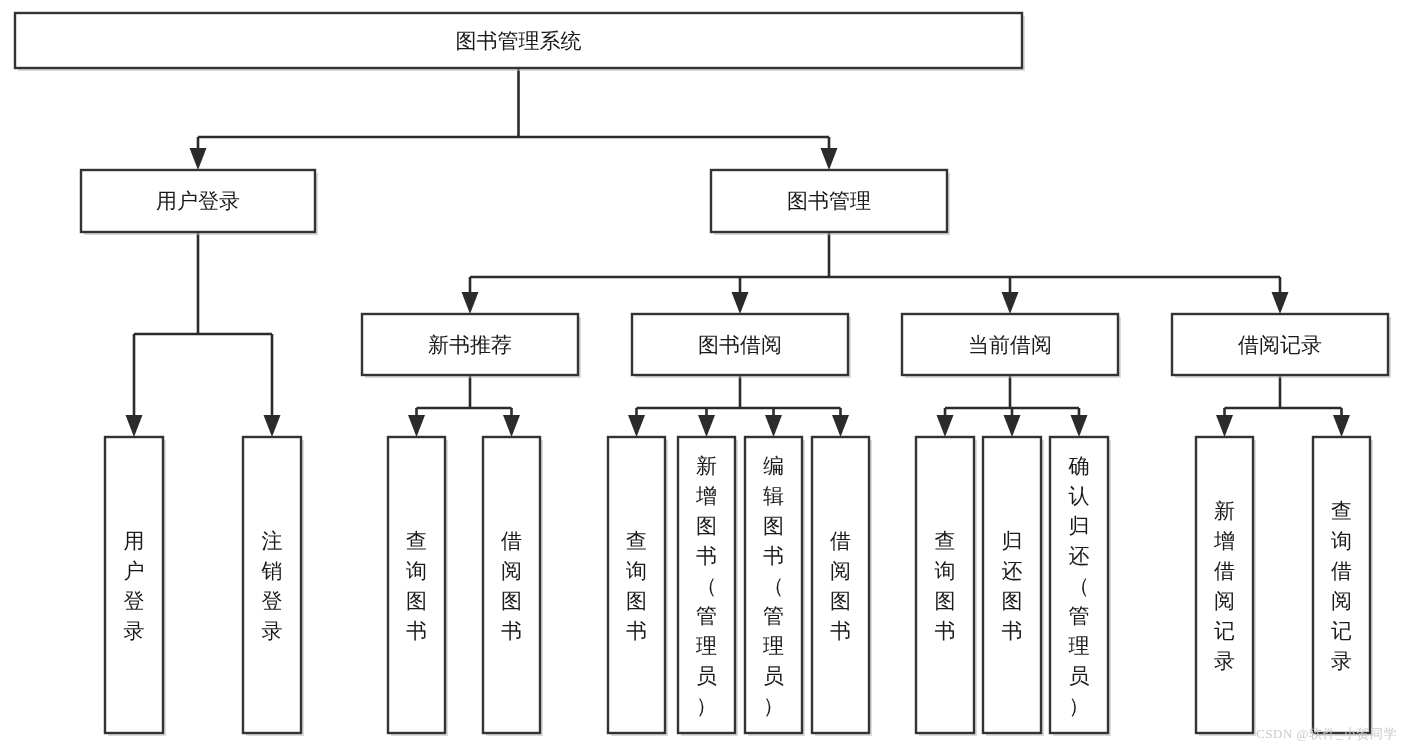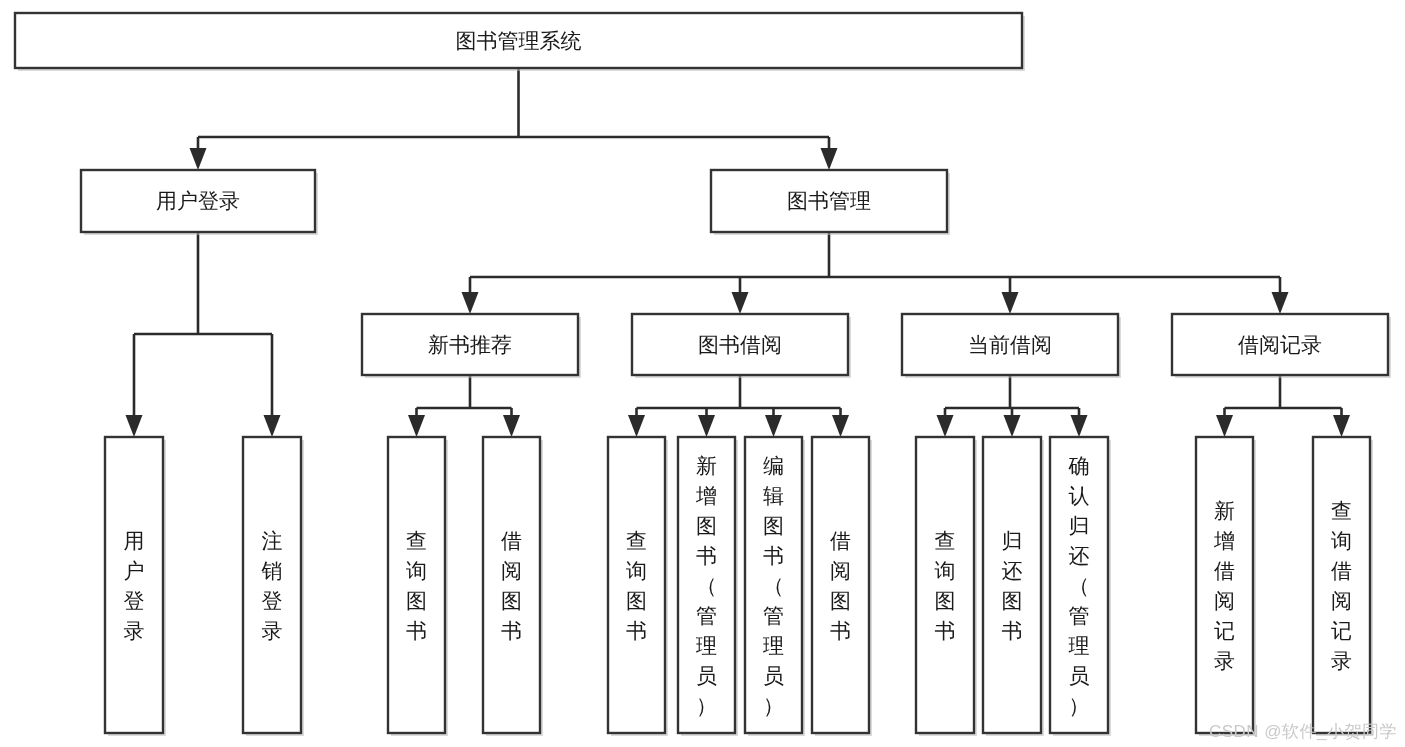--- a/index.html
+++ b/index.html
@@ -49,22 +49,22 @@
   .node-label-v {
     font-family: "DejaVu Sans", "Liberation Sans", sans-serif;
     font-size: 21px;
     fill: #1a1a1a;
     text-anchor: middle;
   }
   .watermark {
     position: absolute;
     right: 8px;
     bottom: 4px;
-    font-family: Liberation Sans, sans-serif;
-    font-size: 17px;
+    font-family: Liberation Serif, serif;
+    font-size: 13px;
     color: #c9c9c9;
     letter-spacing: 0.5px;
     white-space: nowrap;
     user-select: none;
   }
 </style>
 </head>
 <body>
 
 <div id="diagram-root">

